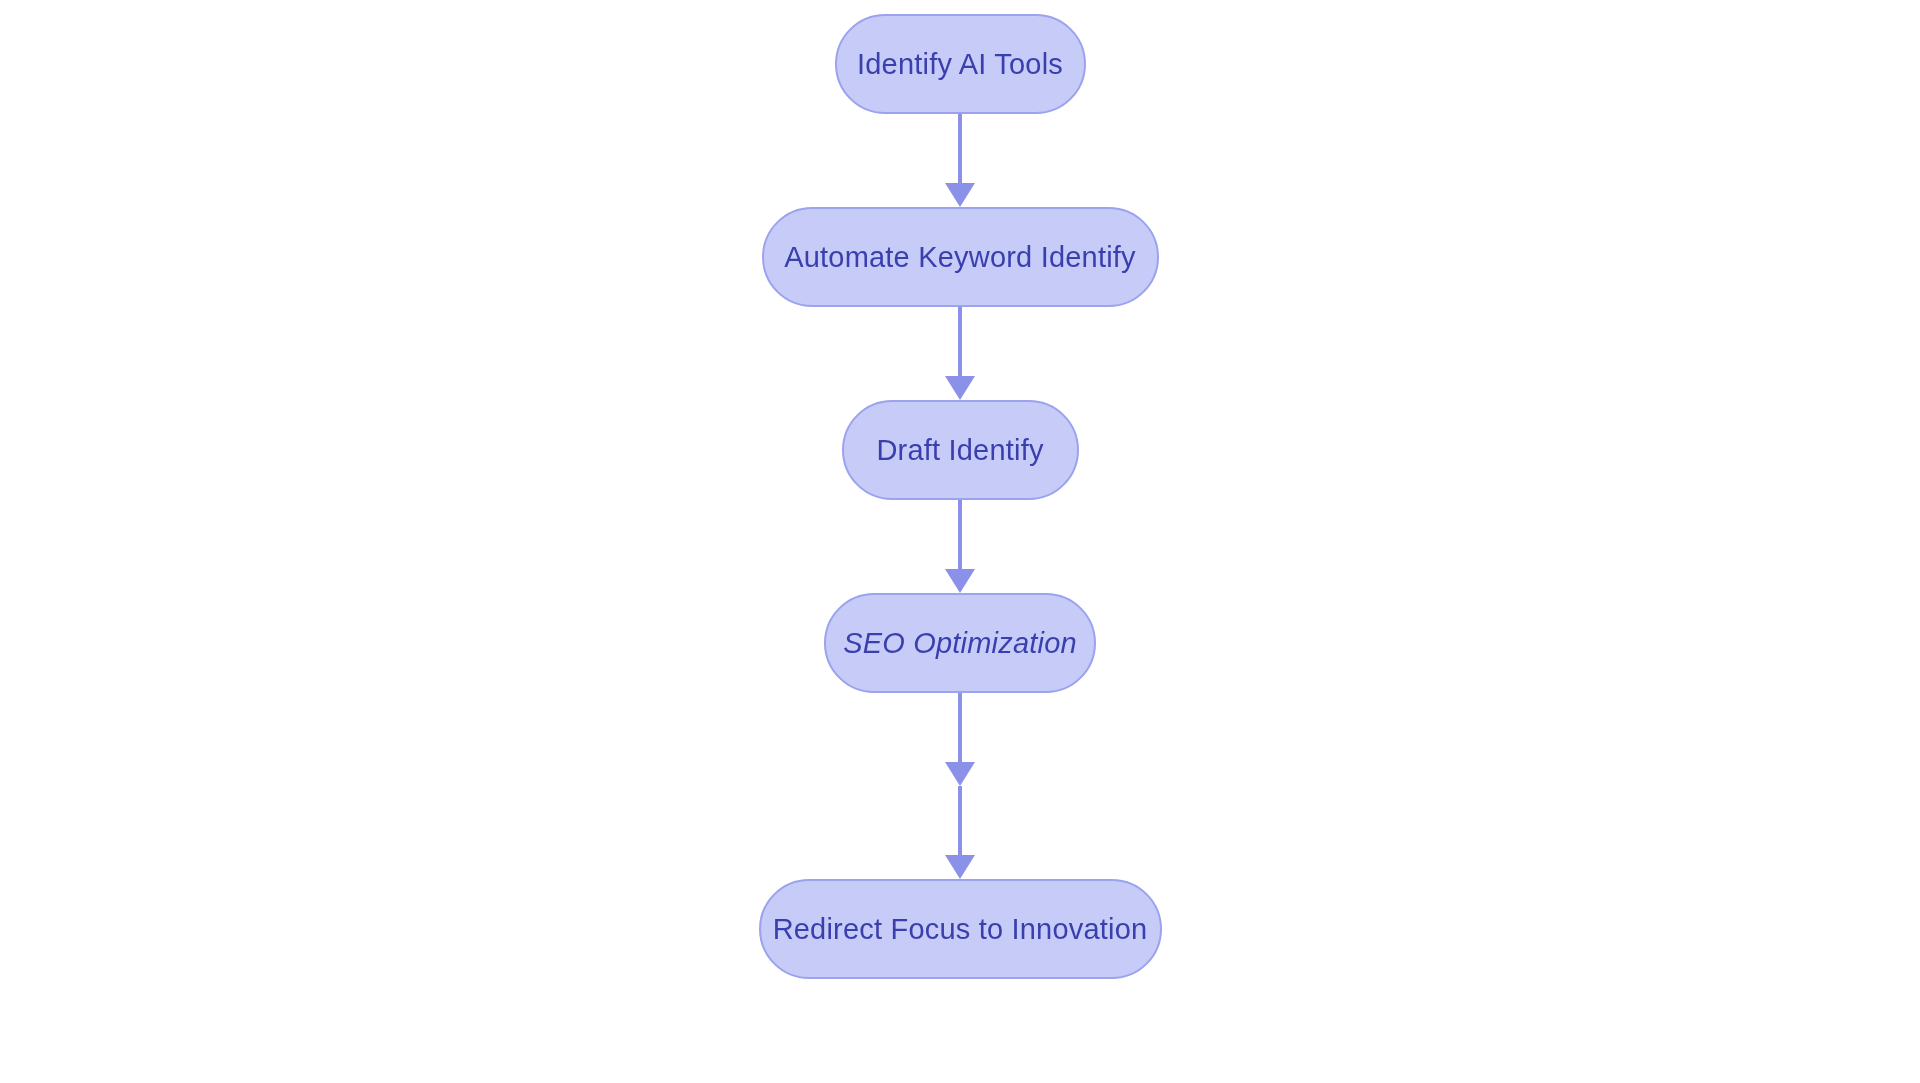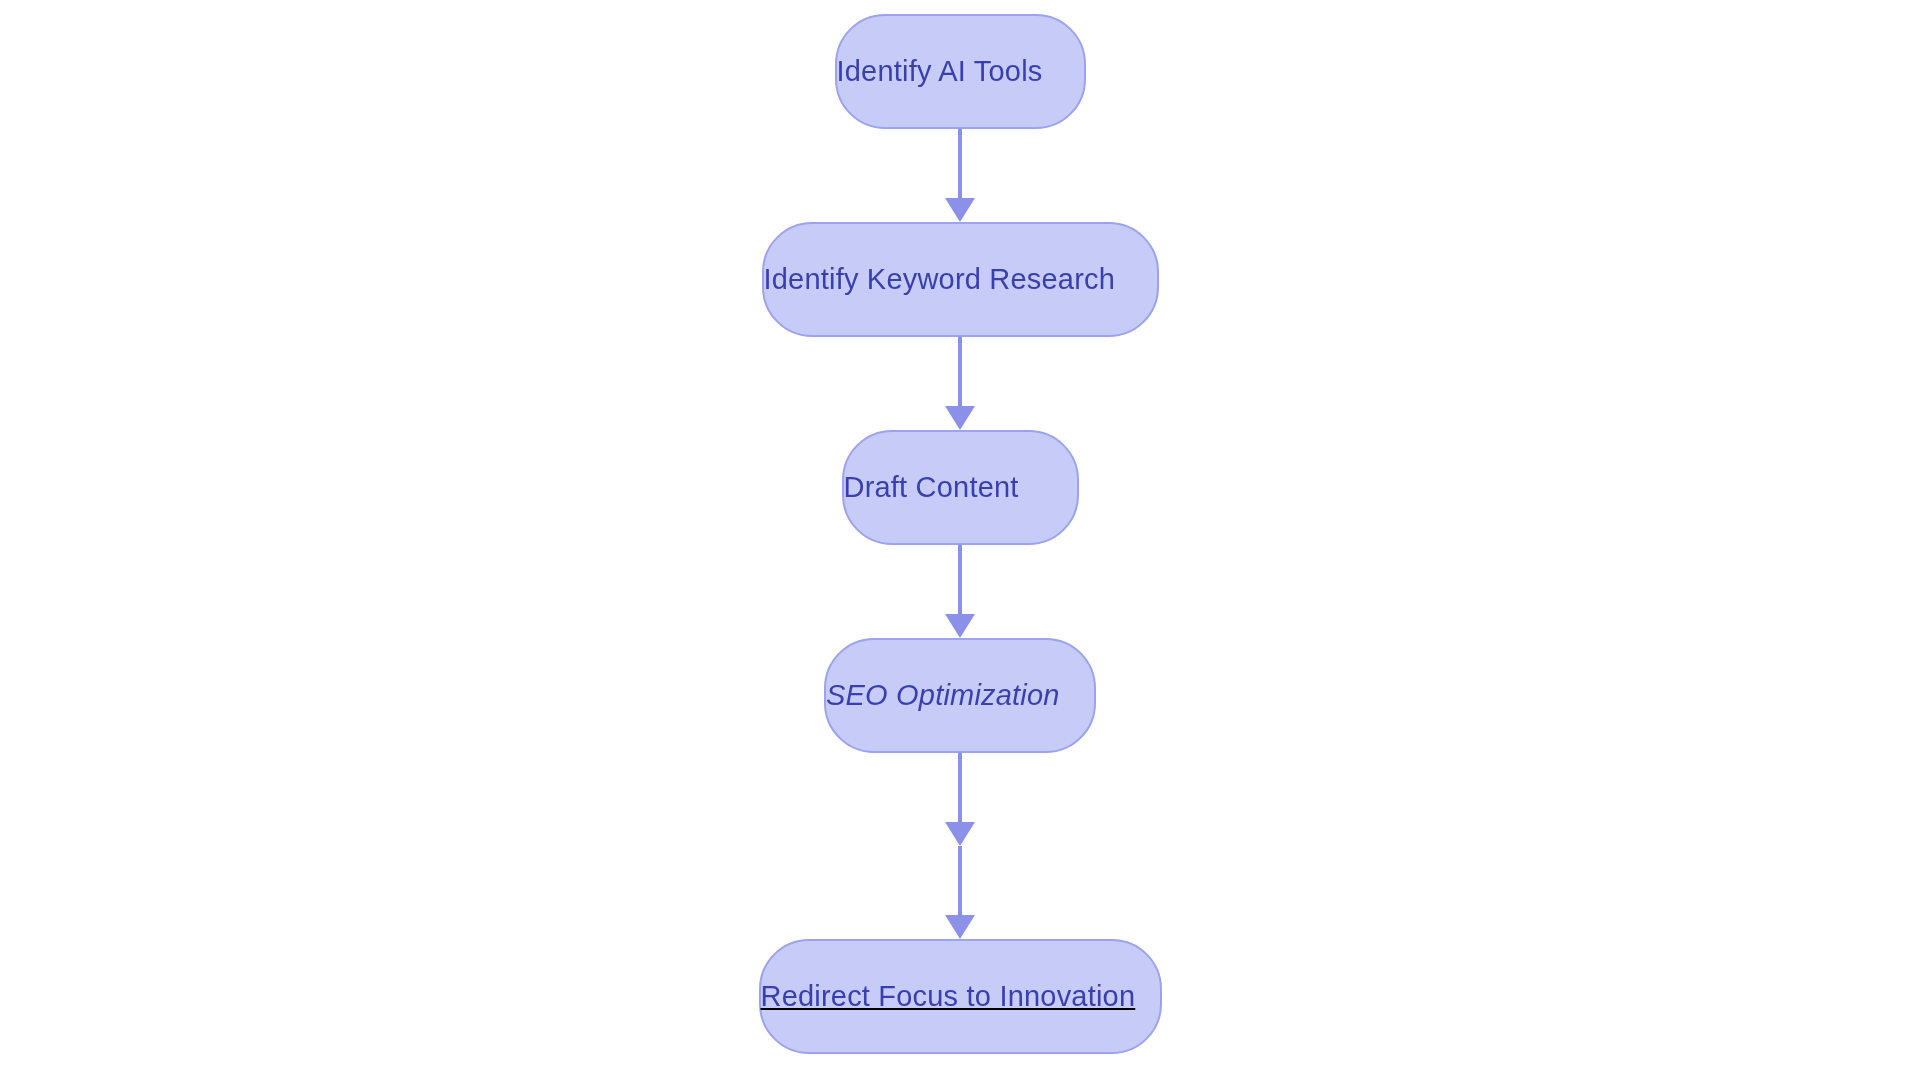--- a/index.html
+++ b/index.html
@@ -17,27 +17,28 @@
     position: relative;
     width: 1920px;
     height: 1083px;
     box-sizing: border-box;
     padding-top: 14px;
     display: flex;
     flex-direction: column;
     align-items: center;
   }
   .node {
-    height: 115px;
+    height: 100px;
     border-radius: 50px;
     box-sizing: border-box;
     border: 2px solid var(--node-border, #9ba3ee);
     background: var(--node-fill, #c7cbf8);
     display: flex;
     align-items: center;
+    justify-content: center;
     flex: 0 0 auto;
   }
   .node-label {
     font-size: 29px;
     line-height: 1;
     color: var(--node-text, #3a3fae);
     white-space: nowrap;
     letter-spacing: 0.2px;
   }
   .connector {
@@ -67,30 +68,30 @@
   <div class="node" style="width: 251px;">
     <span class="node-label">Identify AI Tools</span>
   </div>
 
   <div class="connector">
     <div class="line"></div>
     <div class="head"></div>
   </div>
 
   <div class="node" style="width: 397px;">
-    <span class="node-label">Identify Keyword Research</span>
+    <span class="node-label">Automate Keyword Identify</span>
   </div>
 
   <div class="connector">
     <div class="line"></div>
     <div class="head"></div>
   </div>
 
   <div class="node" style="width: 237px;">
-    <span class="node-label">Draft Content</span>
+    <span class="node-label">Draft Identify</span>
   </div>
 
   <div class="connector">
     <div class="line"></div>
     <div class="head"></div>
   </div>
 
   <div class="node" style="width: 272px; font-style: italic;">
     <span class="node-label">SEO Optimization</span>
   </div>
@@ -99,16 +100,16 @@
     <div class="line"></div>
     <div class="head"></div>
   </div>
 
 
   <div class="connector">
     <div class="line"></div>
     <div class="head"></div>
   </div>
 
-  <div class="node" style="width: 403px; text-decoration: underline;">
+  <div class="node" style="width: 403px;">
     <span class="node-label">Redirect Focus to Innovation</span>
   </div>
 </div>
 
 </body></html>

